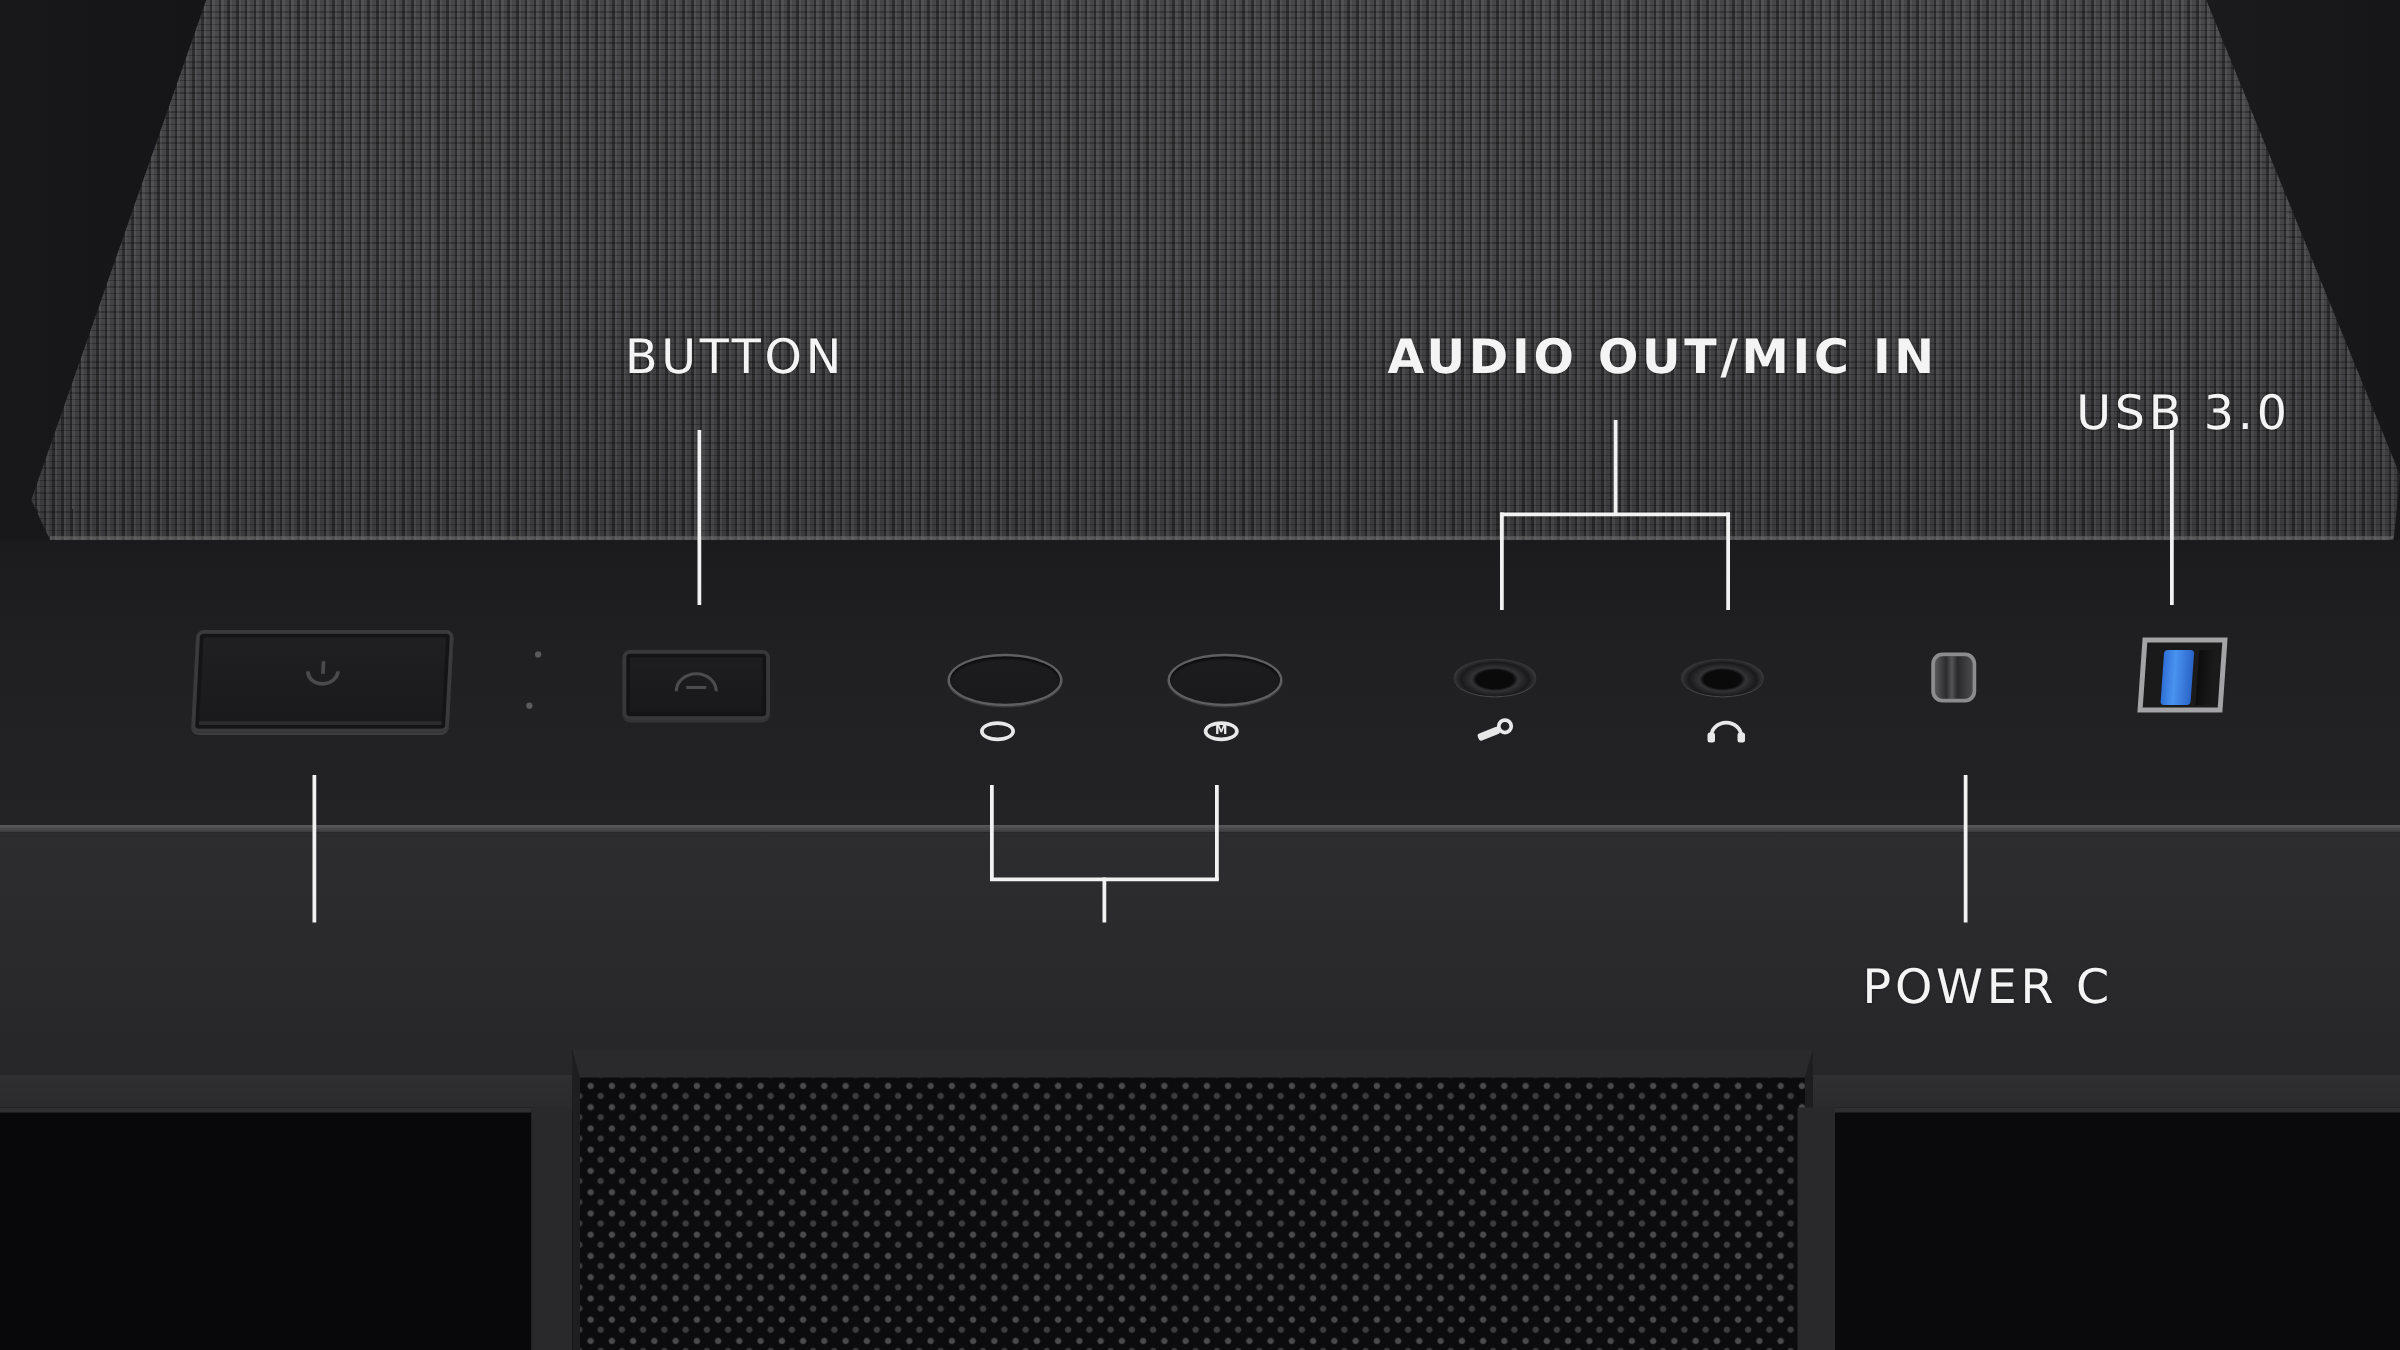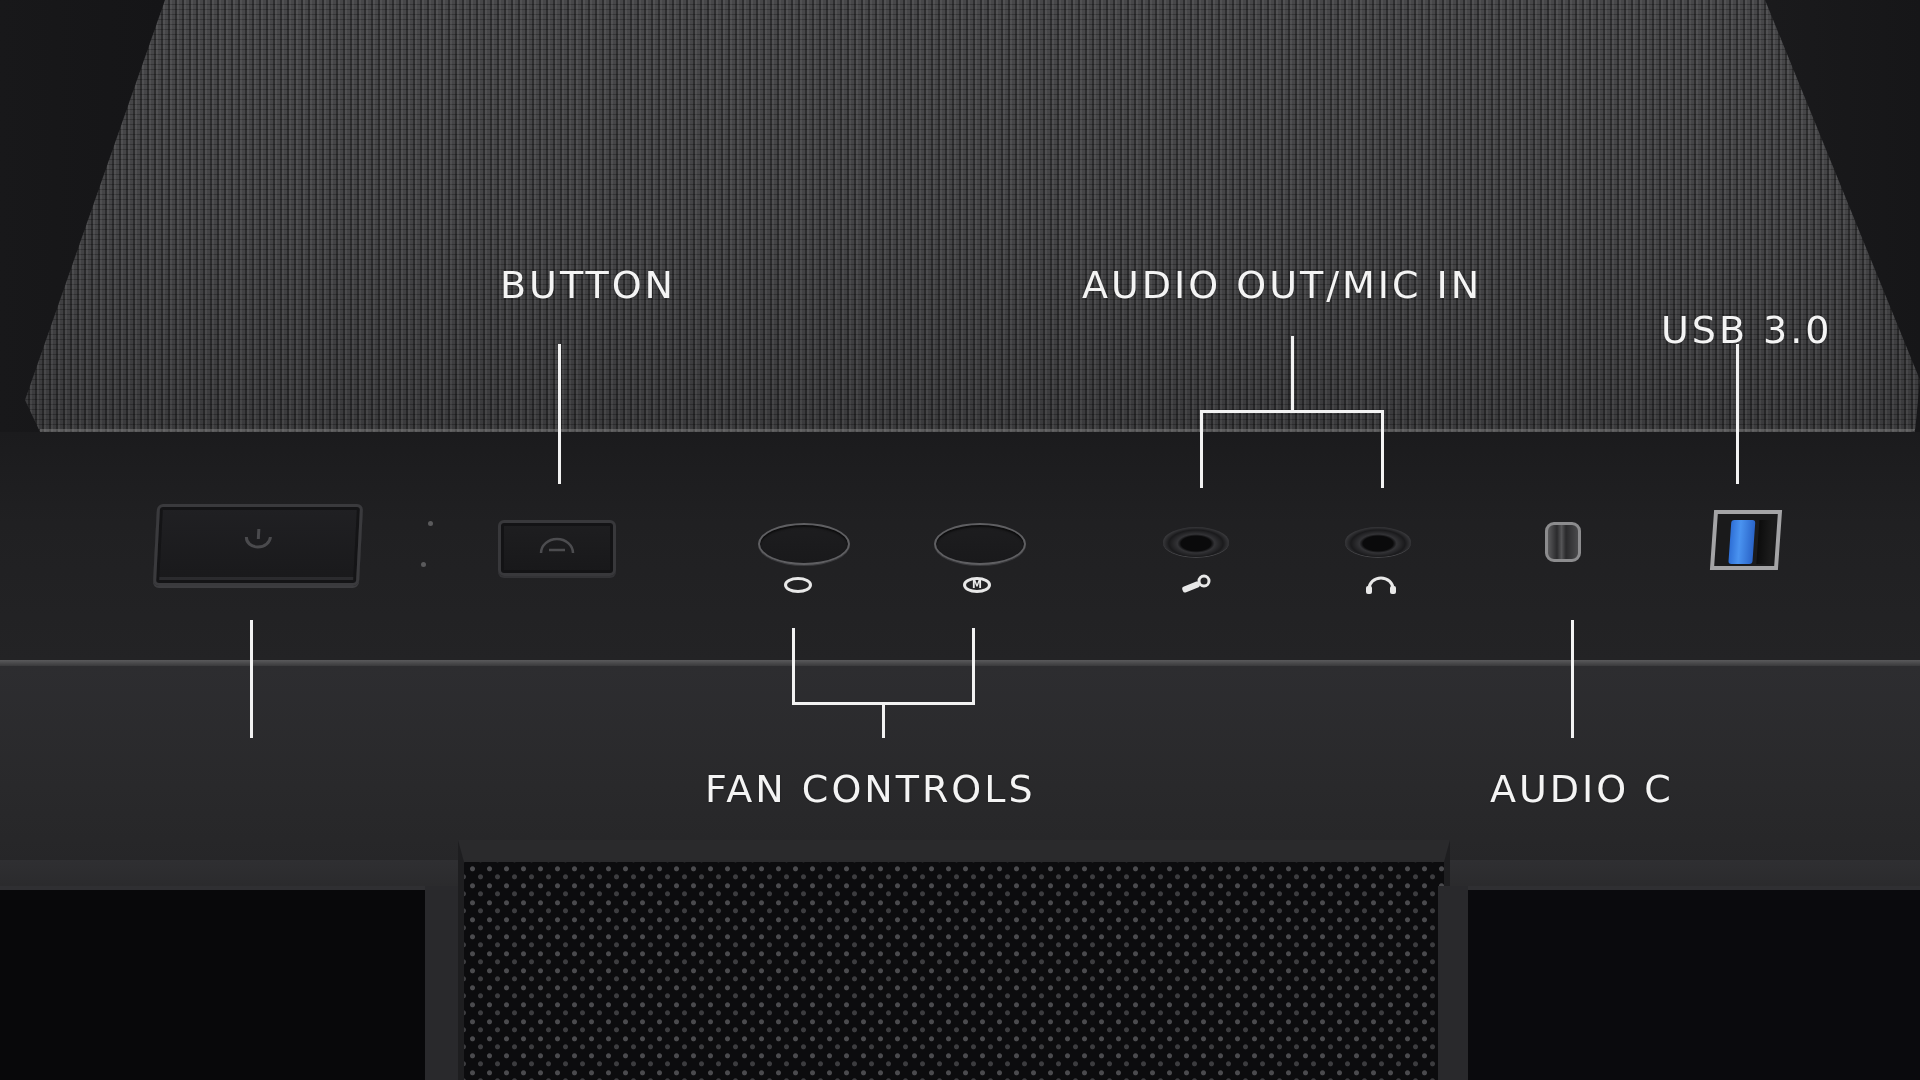--- a/index.html
+++ b/index.html
@@ -189,32 +189,31 @@
   <div class="typec-port"></div>
 
   <div class="usb-port">
     <div class="usb-tongue"></div>
     <div class="usb-contacts"></div>
   </div>
 
   <div class="label" style="left:500px;top:266px;">BUTTON</div>
   <div class="line" style="left:558px;top:344px;width:3px;height:140px;"></div>
 
-  <div class="label" style="left:1082px;top:266px;">AUDIO OUT/MIC IN</div>
+  <div class="label" style="left:1110px;top:266px;font-weight:bold;">AUDIO OUT/MIC IN</div>
   <div class="line" style="left:1291px;top:336px;width:3px;height:75px;"></div>
   <div class="line" style="left:1200px;top:410px;width:184px;height:3px;"></div>
   <div class="line" style="left:1200px;top:410px;width:3px;height:78px;"></div>
   <div class="line" style="left:1381px;top:410px;width:3px;height:78px;"></div>
 
   <div class="label" style="left:1661px;top:266px;margin-top:45px;">USB 3.0</div>
   <div class="line" style="left:1736px;top:344px;width:3px;height:140px;"></div>
 
   <div class="line" style="left:250px;top:620px;width:3px;height:118px;"></div>
 
   <div class="line" style="left:792px;top:628px;width:3px;height:76px;"></div>
   <div class="line" style="left:972px;top:628px;width:3px;height:76px;"></div>
   <div class="line" style="left:792px;top:702px;width:183px;height:3px;"></div>
   <div class="line" style="left:882px;top:702px;width:3px;height:36px;"></div>
-  <div class="label" style="left:705px;top:770px;">FAN CONTROLS</div>
 
   <div class="line" style="left:1571px;top:620px;width:3px;height:118px;"></div>
-  <div class="label" style="left:1490px;top:770px;">AUDIO C</div>
+  <div class="label" style="left:1490px;top:770px;">POWER C</div>
 </div>
 
 </body></html>

